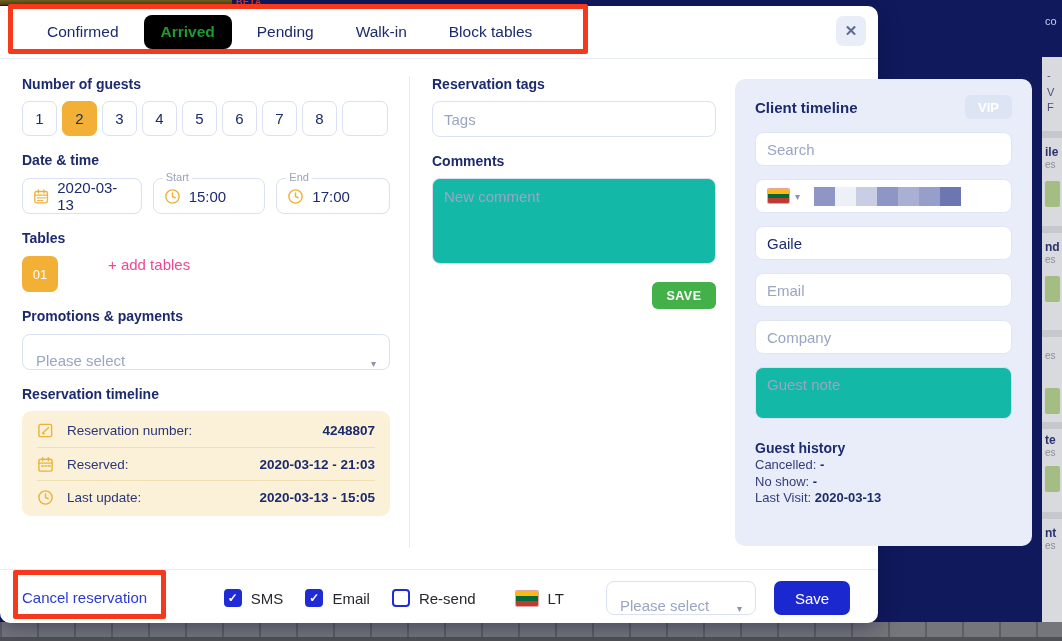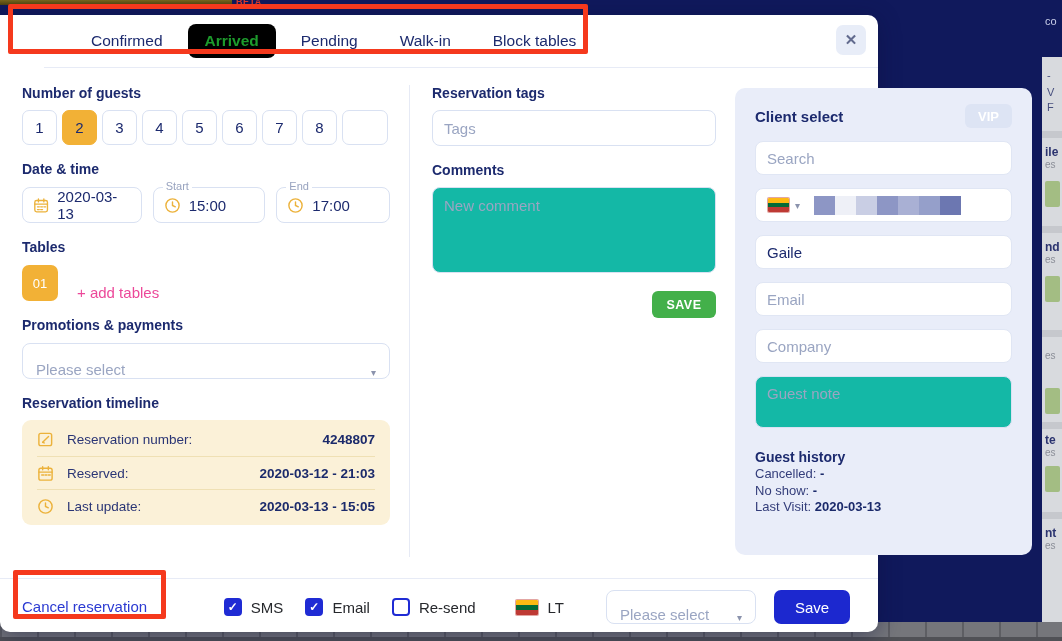--- a/index.html
+++ b/index.html
@@ -23,22 +23,22 @@
   .bg-group .lbl { font-size:12px; font-weight:bold; color:#2b336f; display:block; line-height:13px; }
   .bg-group .sub { font-size:10px; color:#8b8e98; display:block; line-height:12px; }
   .bg-chip { position:absolute; left:3px; width:15px; height:26px; background:#a3bd83; border-radius:2px; }
   .bg-div { position:absolute; left:0; width:20px; height:7px; background:#c6c8cd; }
   .bg-bottom-grid { position:absolute; left:0; top:622px; width:1062px; height:15px; z-index:3;
     background-color:#75767b;
     background-image:repeating-linear-gradient(90deg,#5d5e63 0 2px,transparent 2px 37px); }
   .bg-bottom-bar { position:absolute; left:0; top:637px; width:1062px; height:4px; background:#505156; z-index:3; }
 
   
-  .modal { position:absolute; left:0; top:15px; width:878px; height:617px; background:#fff;
-    border-radius:0 10px 10px 10px; box-shadow:0 4px 22px rgba(10,16,60,.45); z-index:10;padding-left:44px; }
+  .modal { position:absolute; left:0; top:6px; width:878px; height:617px; background:#fff;
+    border-radius:0 10px 10px 10px; box-shadow:0 4px 22px rgba(10,16,60,.45); z-index:10; }
 
   
   .tabbar { display:flex; align-items:center; height:53px; padding-left:30px; border-bottom:1px solid #e7ebf6; }
   .tab { font-size:15.5px; color:#1c2a6e; padding:8px 17px; margin-right:8px; border-radius:8px; cursor:pointer; white-space:nowrap; }
   .tab.active { background:#000000; color:#1d9b2c;font-weight:bold; }
   .close-btn { position:absolute; top:10px; right:12px; width:30px; height:30px; background:#e8edf8;
     border-radius:7px; color:#626b8e; font-size:15px; font-weight:bold;
     display:flex; align-items:center; justify-content:center; cursor:pointer; }
 
   
@@ -53,21 +53,21 @@
     display:flex; align-items:center; justify-content:center; font-size:15px; color:#1c2a6e; cursor:pointer; }
   .gbtn:last-child { width:46px; }
   .gbtn.selected { background:#f2b136; border-color:#f2b136; }
   .mt16 { margin-top:16px; }
   .dtrow { display:flex; gap:11px; margin-top:10px; }
   .field { position:relative; height:36px; border:1px solid #d9e1f2; border-radius:8px; background:#fff;
     display:flex; align-items:center; padding:0 10px; gap:8px; }
   .f-date { width:120px; } .f-start { width:113px; } .f-end { width:114px; }
   .legend { position:absolute; top:-8px; left:9px; font-size:11px; color:#98a3bf; background:#fff; padding:0 3px; }
   .ftext { font-size:15px; color:#1c2a6e; }
-  .trow { display:flex; align-items:flex-end; margin-top:10px; }
+  .trow { display:flex; align-items:flex-start; margin-top:10px;gap:31px; }
   .tchip { width:36px; height:36px; background:#f2b136; border-radius:7px; color:#fff; font-size:13px;
     display:flex; align-items:center; justify-content:center; cursor:pointer; }
   .addlink { margin-left:19px; color:#ec4899; font-size:15px; cursor:pointer; }
   .select { height:36px; border:1px solid #d9e1f2; border-radius:8px; background:#fff; margin-top:10px;
     display:flex; align-items:flex-end; justify-content:space-between; padding:0 13px; cursor:pointer; }
   .ph { color:#9aa5c2; font-size:15px; }
   .tlbox { margin-top:9px; background:#fbf1d8; border-radius:9px; padding:3px 15px; }
   .tlrow { display:flex; align-items:center; height:33px; font-size:13.5px; color:#2a3575; }
   .tlrow + .tlrow { border-top:1px solid #efe0b4; }
   .ticon { width:17px; height:17px; margin-right:13px; flex:none; }
@@ -300,21 +300,21 @@
     <input class="inp mt8" placeholder="Tags" style="">
     <div class="sec mt16">Comments</div>
     <textarea class="inp-ta mt8" placeholder="New comment" style=""></textarea>
     <div class="row-right">
       <button class="btn-green">SAVE</button>
     </div>
   </div>
 
   <div class="panel-client">
     <div class="cd-head">
-      <span class="cd-title">Client select</span>
+      <span class="cd-title">Client timeline</span>
       <span class="vip">VIP</span>
     </div>
     <input class="inp cd-inp" placeholder="Search" style="">
     <div class="phone">
       <span class="flag"></span>
       <span class="caret">▾</span>
       <span class="blur">
         <span class="bb" style="background:#8d96c5"></span>
         <span class="bb" style="background:#eef0f7"></span>
         <span class="bb" style="background:#c9cee4"></span>

